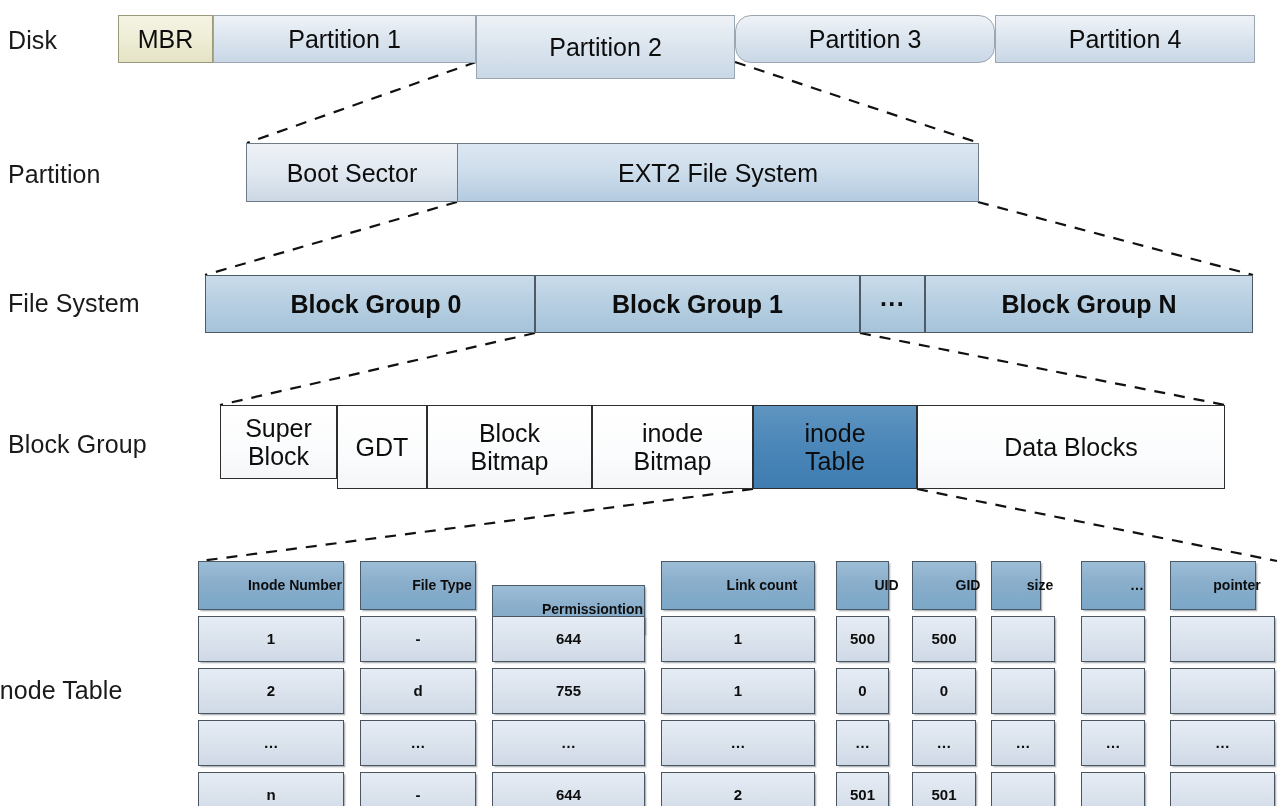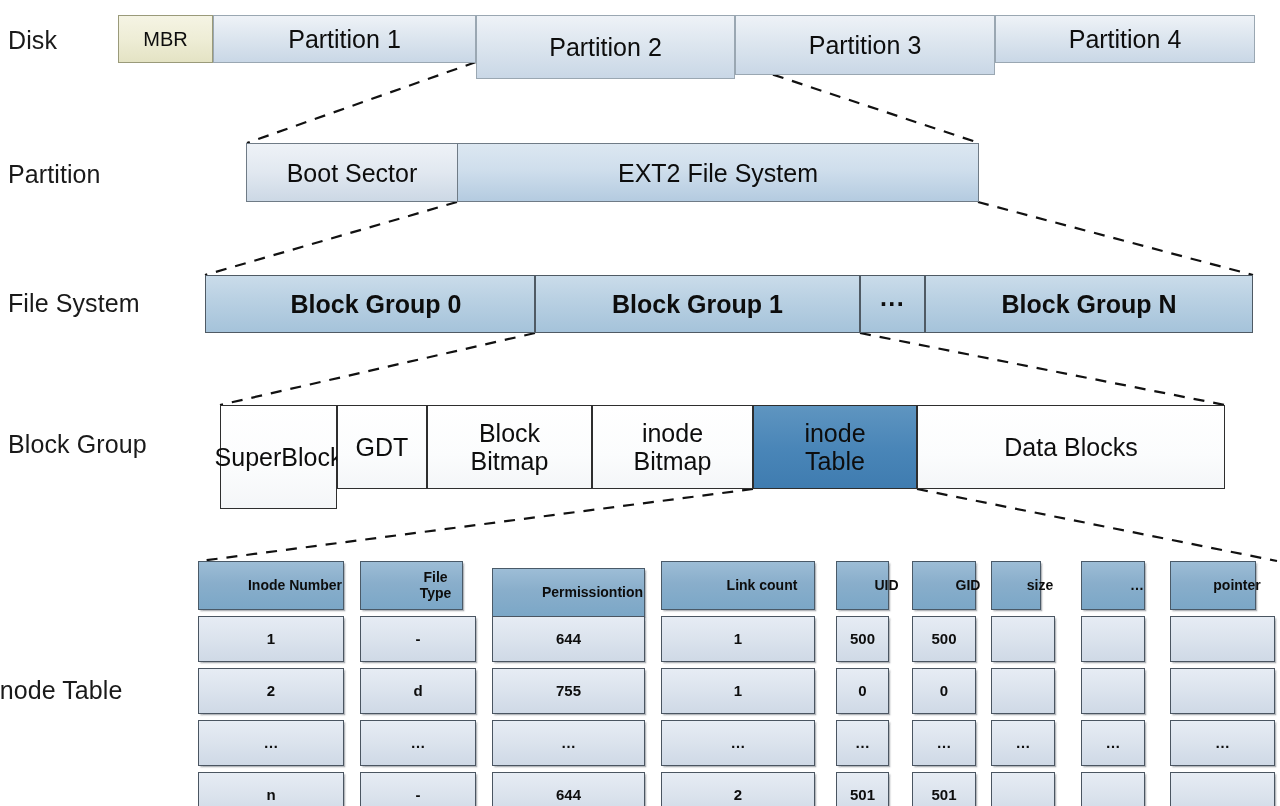--- a/index.html
+++ b/index.html
@@ -31,21 +31,21 @@
   }
 
   
   .disk-cell {
     background: linear-gradient(to bottom, #eef2f7 0%, #dde6ef 45%, #c9d7e6 100%);
     font-size: 25px;
     border: 1px solid #9aa7b2;
   }
   .mbr-cell {
     background: linear-gradient(to bottom, #f5f4e4 0%, #eeedd6 50%, #e4e3c4 100%);
-    font-size: 20px;
+    font-size: 25px;
     border: 1px solid #9a9a7a;
   }
 
   
   .boot-cell {
     background: linear-gradient(to bottom, #eef2f7 0%, #e1e8f0 50%, #ccd8e5 100%);
     font-size: 25px;
     border: 1px solid #6f7b86;
   }
   .ext2-cell {
@@ -122,38 +122,38 @@
 
     <line x1="753" y1="477" x2="200" y2="549"></line>
     <line x1="917" y1="477" x2="1277" y2="549"></line>
   </svg>
 
   <div class="row-label" style="left:8px; top:14px;">Disk</div>
 
   <div class="box mbr-cell" style="left:118px; top:3px;  width:95px;  height:48px;">MBR</div>
   <div class="box disk-cell" style="left:213px; top:3px;  width:263px; height:48px;">Partition 1</div>
   <div class="box disk-cell" style="left:476px; top:3px;  width:259px; height:64px;">Partition 2</div>
-  <div class="box disk-cell" style="left:735px; top:3px;  width:260px; height:60px;">Partition 3</div>
+  <div class="box disk-cell" style="left:735px; top:3px;  width:260px; height:48px;border-radius:16px;">Partition 3</div>
   <div class="box disk-cell" style="left:995px; top:3px;  width:260px; height:48px;">Partition 4</div>
 
   <div class="row-label" style="left:8px; top:148px;">Partition</div>
 
   <div class="box boot-cell" style="left:246px; top:131px; width:212px; height:59px;">Boot Sector</div>
   <div class="box ext2-cell" style="left:457px; top:131px; width:522px; height:59px;">EXT2 File System</div>
 
   <div class="row-label" style="left:8px; top:277px;">File System</div>
 
   <div class="box bg-cell" style="left:205px; top:263px; width:330px; height:58px;padding-left:12px;">Block Group 0</div>
   <div class="box bg-cell" style="left:535px; top:263px; width:325px; height:58px;text-align:right;">Block Group 1</div>
   <div class="box bg-cell" style="left:860px; top:263px; width:65px;  height:58px;">···</div>
   <div class="box bg-cell" style="left:925px; top:263px; width:328px; height:58px;">Block Group N</div>
 
   <div class="row-label" style="left:8px; top:418px;">Block Group</div>
 
-  <div class="box blk-cell" style="left:220px; top:393px; width:117px; height:104px; flex-direction:row;">
+  <div class="box blk-cell" style="left:220px; top:393px; width:117px; height:74px; flex-direction:column;">
     <span>Super</span>
     <span>Block</span>
   </div>
 
   <div class="box blk-cell" style="left:337px; top:393px; width:90px;  height:84px;">GDT</div>
 
   <div class="box blk-cell" style="left:427px; top:393px; width:165px; height:84px; flex-direction:column;">
     <span>Block</span>
     <span>Bitmap</span>
   </div>
@@ -168,22 +168,22 @@
     <span>Table</span>
   </div>
 
   <div class="box blk-cell" style="left:917px; top:393px; width:308px; height:84px;">Data Blocks</div>
 
   <div class="row-label" style="left:-6px; top:664px;">inode Table</div>
 
   <div id="inode-grid"></div>
 
 <div class="box ih-cell" style="left: 198px; top: 549px; width: 146px; height: 49px;">Inode Number</div>
-    <div class="box ih-cell" style="left: 360px; top: 549px; width: 103px; height: 49px;">File Type</div>
-    <div class="box ih-cell" style="left: 492px; top: 556px; width: 153px; height: 49px;">Permissiontion</div>
+    <div class="box ih-cell" style="left: 360px; top: 549px; width: 116px; height: 49px;">File Type</div>
+    <div class="box ih-cell" style="left: 492px; top: 573px; width: 153px; height: 49px;">Permissiontion</div>
     <div class="box ih-cell" style="left: 661px; top: 549px; width: 154px; height: 49px;">Link count</div>
     <div class="box ih-cell" style="left: 836px; top: 549px; width: 53px; height: 49px;">UID</div>
     <div class="box ih-cell" style="left: 912px; top: 549px; width: 64px; height: 49px;">GID</div>
     <div class="box ih-cell" style="left: 991px; top: 549px; width: 48px; height: 49px;">size</div>
     <div class="box ih-cell" style="left: 1081px; top: 549px; width: 64px; height: 49px;">…</div>
     <div class="box ih-cell" style="left: 1170px; top: 549px; width: 86px; height: 49px;">pointer</div>
     <div class="box id-cell" style="left: 198px; top: 604px; width: 146px; height: 46px;">1</div>
     <div class="box id-cell" style="left: 360px; top: 604px; width: 116px; height: 46px;">-</div>
     <div class="box id-cell" style="left: 492px; top: 604px; width: 153px; height: 46px;">644</div>
     <div class="box id-cell" style="left: 661px; top: 604px; width: 154px; height: 46px;">1</div>

